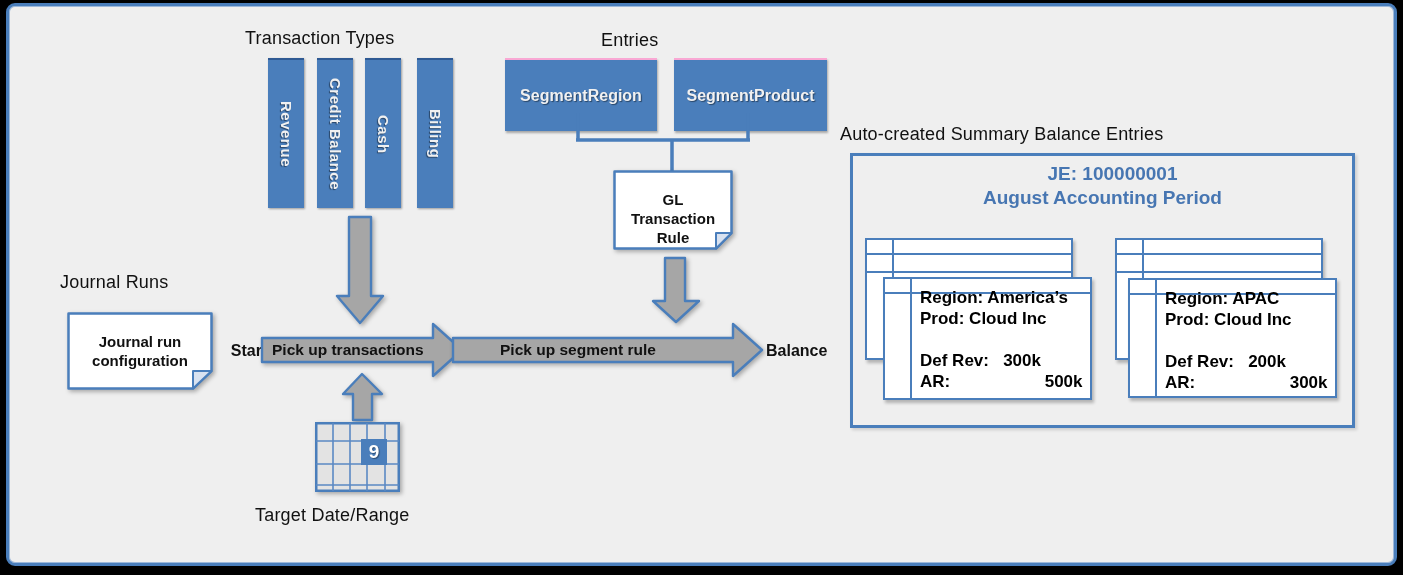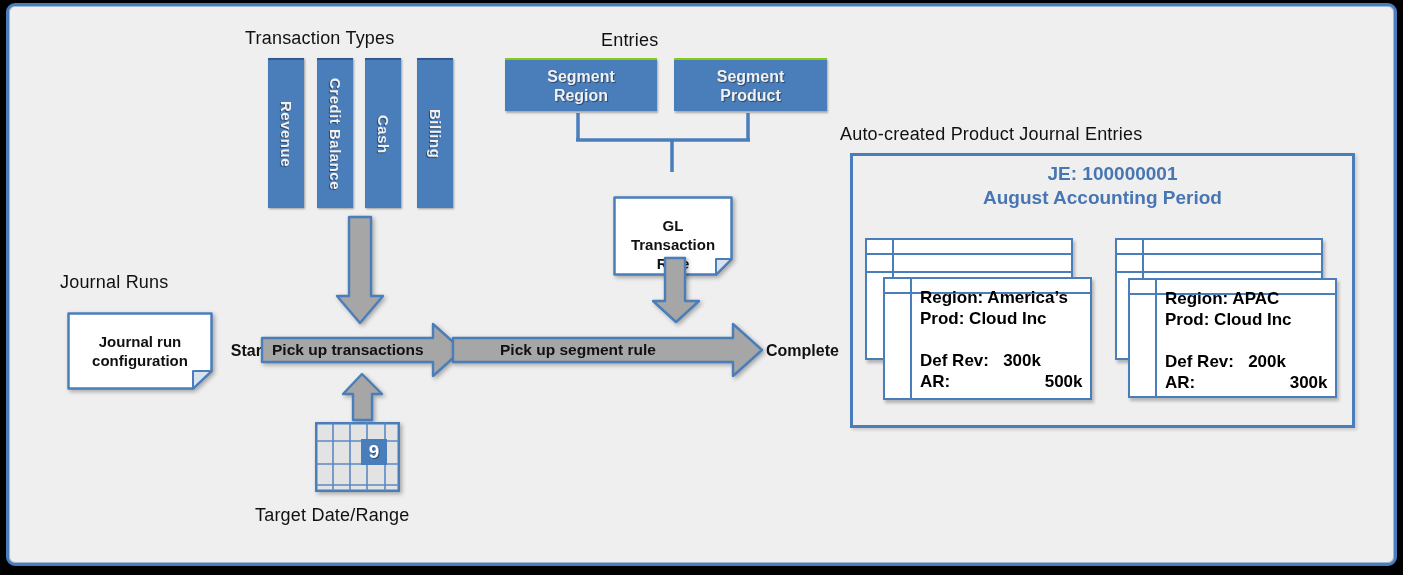--- a/index.html
+++ b/index.html
@@ -12,25 +12,25 @@
   .abs { position:absolute; }
   .heading { font-weight:400; font-size:18px; color:#111; text-align:left; letter-spacing:.2px; }
   
   .tbar { position:absolute; top:58px; width:36px; height:150px; background:#4a7ebb;
     display:flex; align-items:center; justify-content:center;
     box-shadow:1px 1px 2px rgba(0,0,0,.35); border-top:2px solid #2f5a94; }
   .tbar span { writing-mode:vertical-rl; text-orientation:mixed;
     color:#f1f1f1; font-weight:700; font-size:15px; letter-spacing:.5px;
     text-shadow:1px 1px 1px rgba(0,0,0,.45); white-space:nowrap; }
   
-  .segbox { position:absolute; top:58px; height:53px; background:#4a7ebb;
-    display:flex; flex-direction:column; align-items:center; justify-content:center;
+  .segbox { position:absolute; top:58px; height:73px; background:#4a7ebb;
+    display:flex; flex-direction:row; align-items:center; justify-content:center;
     color:#f1f1f1; font-weight:700; font-size:16px; line-height:19px;
     text-shadow:1px 1px 1px rgba(0,0,0,.45); box-shadow:1px 2px 2px rgba(0,0,0,.3);
-    border-top:2px solid #84cc16; }
+    border-top:2px solid #f9a8d4; }
   
   .docwrap svg { filter:drop-shadow(2px 2px 2px rgba(0,0,0,.3)); display:block; }
   .doctext { position:absolute; left:0; top:0; width:100%; height:100%;
     display:flex; flex-direction:column; align-items:center; justify-content:center;
     font-weight:700; font-size:15px; line-height:19px; color:#111; text-align:center; }
   .arrow svg { filter:drop-shadow(2px 2px 2px rgba(0,0,0,.3)); display:block; }
   .flowlabel { position:absolute; font-weight:700; font-size:15.5px; color:#111; }
   .sidelabel { position:absolute; font-weight:700; font-size:16px; color:#111; }
   
   .calwrap svg { filter:drop-shadow(2px 2px 2px rgba(0,0,0,.3)); display:block; }
@@ -87,21 +87,21 @@
     <span>Segment</span>
     <span>Product</span>
   </div>
 
   <div class="abs" style="left:560px; top:110px;">
     <svg width="200" height="64">
       <path d="M18,3 V30 M188,3 V30 M16,30 H190 M112,30 V62" fill="none" stroke="#4a7ebb" stroke-width="3.5"></path>
     </svg>
   </div>
 
-  <div class="abs docwrap" style="left:613px; top:170px; width:120px; height:96px;margin-top:26px;">
+  <div class="abs docwrap" style="left:613px; top:170px; width:120px; height:96px;">
     <svg width="120" height="80">
       <path d="M1.5,1.5 H118.5 V63 L103,78.5 H1.5 Z" fill="#ffffff" stroke="#4a7ebb" stroke-width="2.5" stroke-linejoin="round"></path>
       <path d="M118.5,63 L103,63 L103,78.5 Z" fill="#d9e2f0" stroke="#4a7ebb" stroke-width="2" stroke-linejoin="round"></path>
     </svg>
     <div class="doctext">
       <span>GL</span>
       <span>Transaction</span>
       <span>Rule</span>
     </div>
   </div>
@@ -133,38 +133,38 @@
   </div>
   <div class="flowlabel" style="left:272px; top:341px; width:160px;">Pick up transactions</div>
 
   <div class="abs arrow" style="left:450px; top:320px;">
     <svg width="318" height="60">
       <polygon points="3,18 283,18 283,4 312,30 283,56 283,42 3,42" fill="#a6a6a6" stroke="#4a7ebb" stroke-width="2.4" stroke-linejoin="round"></polygon>
     </svg>
   </div>
   <div class="flowlabel" style="left:500px; top:341px; width:195px;">Pick up segment rule</div>
 
-  <div class="sidelabel" style="left:766px; top:342px;">Complete</div>
+  <div class="sidelabel" style="left:766px; top:342px;">Balance</div>
 
   <div class="abs arrow" style="left:338px; top:372px;">
     <svg width="48" height="50">
       <polygon points="24,2 44,22 34,22 34,48 15,48 15,22 5,22" fill="#a6a6a6" stroke="#4a7ebb" stroke-width="2.4" stroke-linejoin="round"></polygon>
     </svg>
   </div>
 
   <div class="abs calwrap" style="left:315px; top:422px;">
     <svg width="85" height="70">
       <rect x="1.25" y="1.25" width="82.5" height="67.5" fill="#e3e3e3" stroke="#4a7ebb" stroke-width="2.5"></rect>
       <path d="M18,1 V69 M35,1 V69 M52,1 V69 M70,1 V69 M1,19 H84 M1,42 H84 M1,63 H84" fill="none" stroke="#5b89c4" stroke-width="1.6"></path>
     </svg>
   </div>
   <div class="calday">9</div>
   <div class="abs heading" style="left:255px; top:505px; width:210px;">Target Date/Range</div>
 
-  <div class="abs heading" style="left:840px; top:124px; width:525px;">Auto-created Product Journal Entries</div>
+  <div class="abs heading" style="left:840px; top:124px; width:525px;">Auto-created Summary Balance Entries</div>
   <div class="panel"></div>
   <div class="jeline" style="top:163px;padding-left:20px;">JE: 100000001</div>
   <div class="jeline" style="top:187px;">August Accounting Period</div>
 
   <div class="card" style="left:865px; top:238px; width:208px; height:122px; z-index:1;">
     <div class="hline1"></div>
     <div class="hline2"></div>
     <div class="vline"></div>
   </div>
   <div class="card" style="left:883px; top:277px; width:209px; height:123px; z-index:2;">

